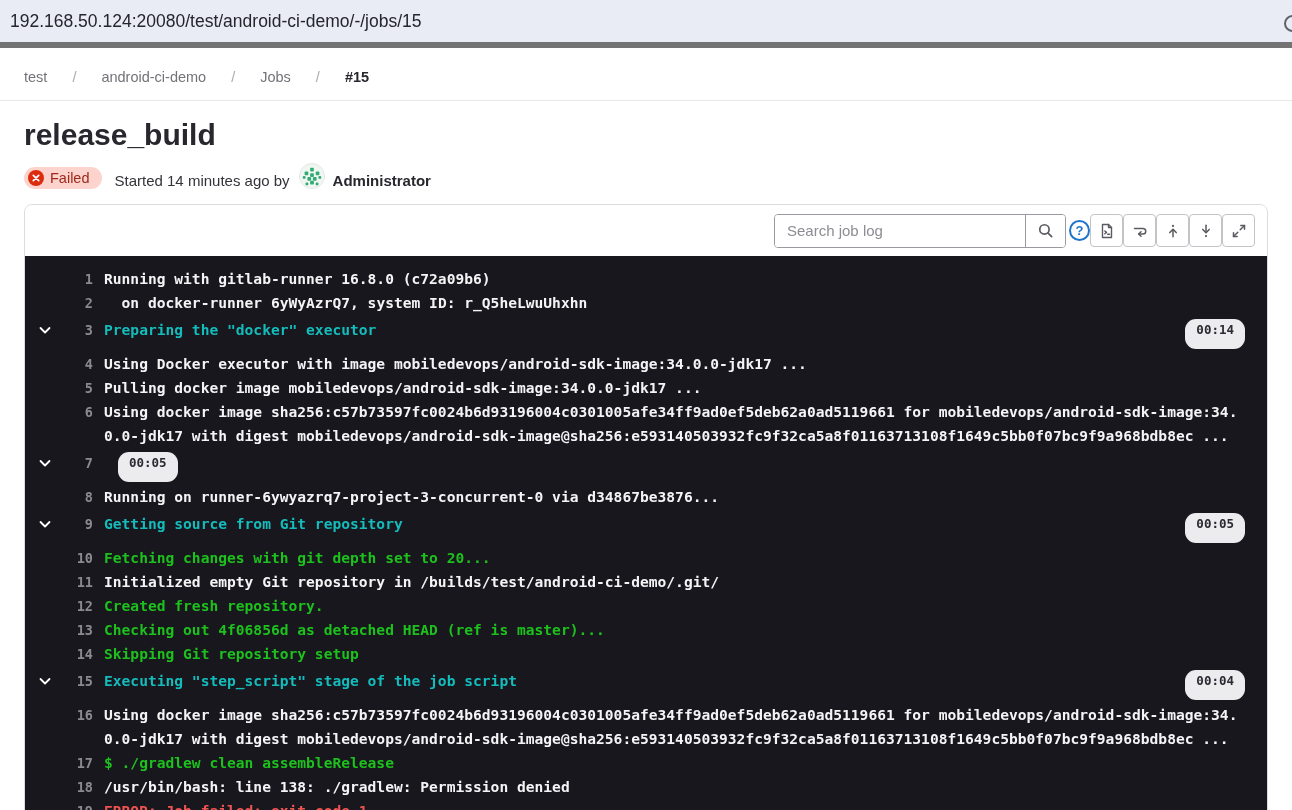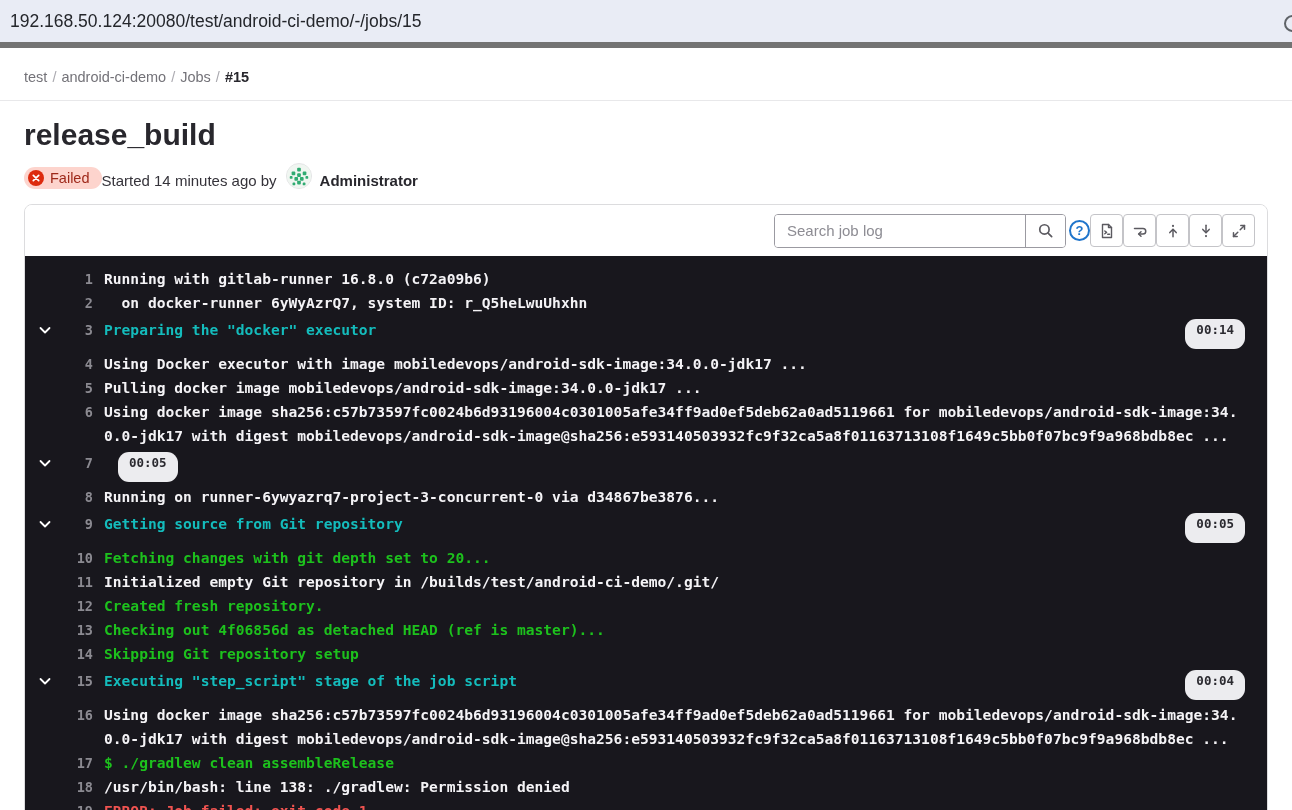--- a/index.html
+++ b/index.html
@@ -19,36 +19,36 @@
   }
   .urlbar-partial {
     position:absolute; right:-9px; top:15px;
     width:17px; height:17px; border:2px solid #5f6368; border-radius:50%;
     background:transparent;
   }
   
   .breadcrumb {
     padding:21px 24px 15px; border-bottom:1px solid #e8e8ea;
     font-size:14.5px; color:#737278;
-    display:flex; align-items:center; gap:5px;
+    display:flex; align-items:center; gap:25px;
   }
   .crumb { color:#737278; cursor:pointer; }
   .crumb-sep { color:#abaab0; }
   .crumb-current { color:#28272d; font-weight:700; }
   
   .page { padding:0 24px; }
   .job-title { margin:17px 0 11px; font-size:30px; font-weight:700; color:#28272d; }
   .meta-row { display:flex; align-items:flex-end; margin-bottom:15px; }
   .badge-failed {
     display:inline-flex; align-items:center; gap:6px;
     background:#fdd4cd; color:#9e2819;
     border-radius:13px; padding:3px 12px 3px 4px; font-size:14.5px;
   }
   .badge-failed svg { display:block; }
-  .started { color:#35333a; font-size:15px; }
+  .started { margin-left:13px; color:#35333a; font-size:15px; }
   .avatar {
     width:26px; height:26px; border-radius:50%; overflow:hidden;
     margin:0 8px 0 9px; background:#f0f5f1; flex:none; display:inline-flex;
     border:1px solid #e4e4e6;
   }
   .author { font-weight:700; color:#28272d; font-size:15px; }
   
   .log-card { border:1px solid #dcdcde; border-radius:8px; overflow:hidden; }
   .log-toolbar {
     height:51px; background:#fff;

